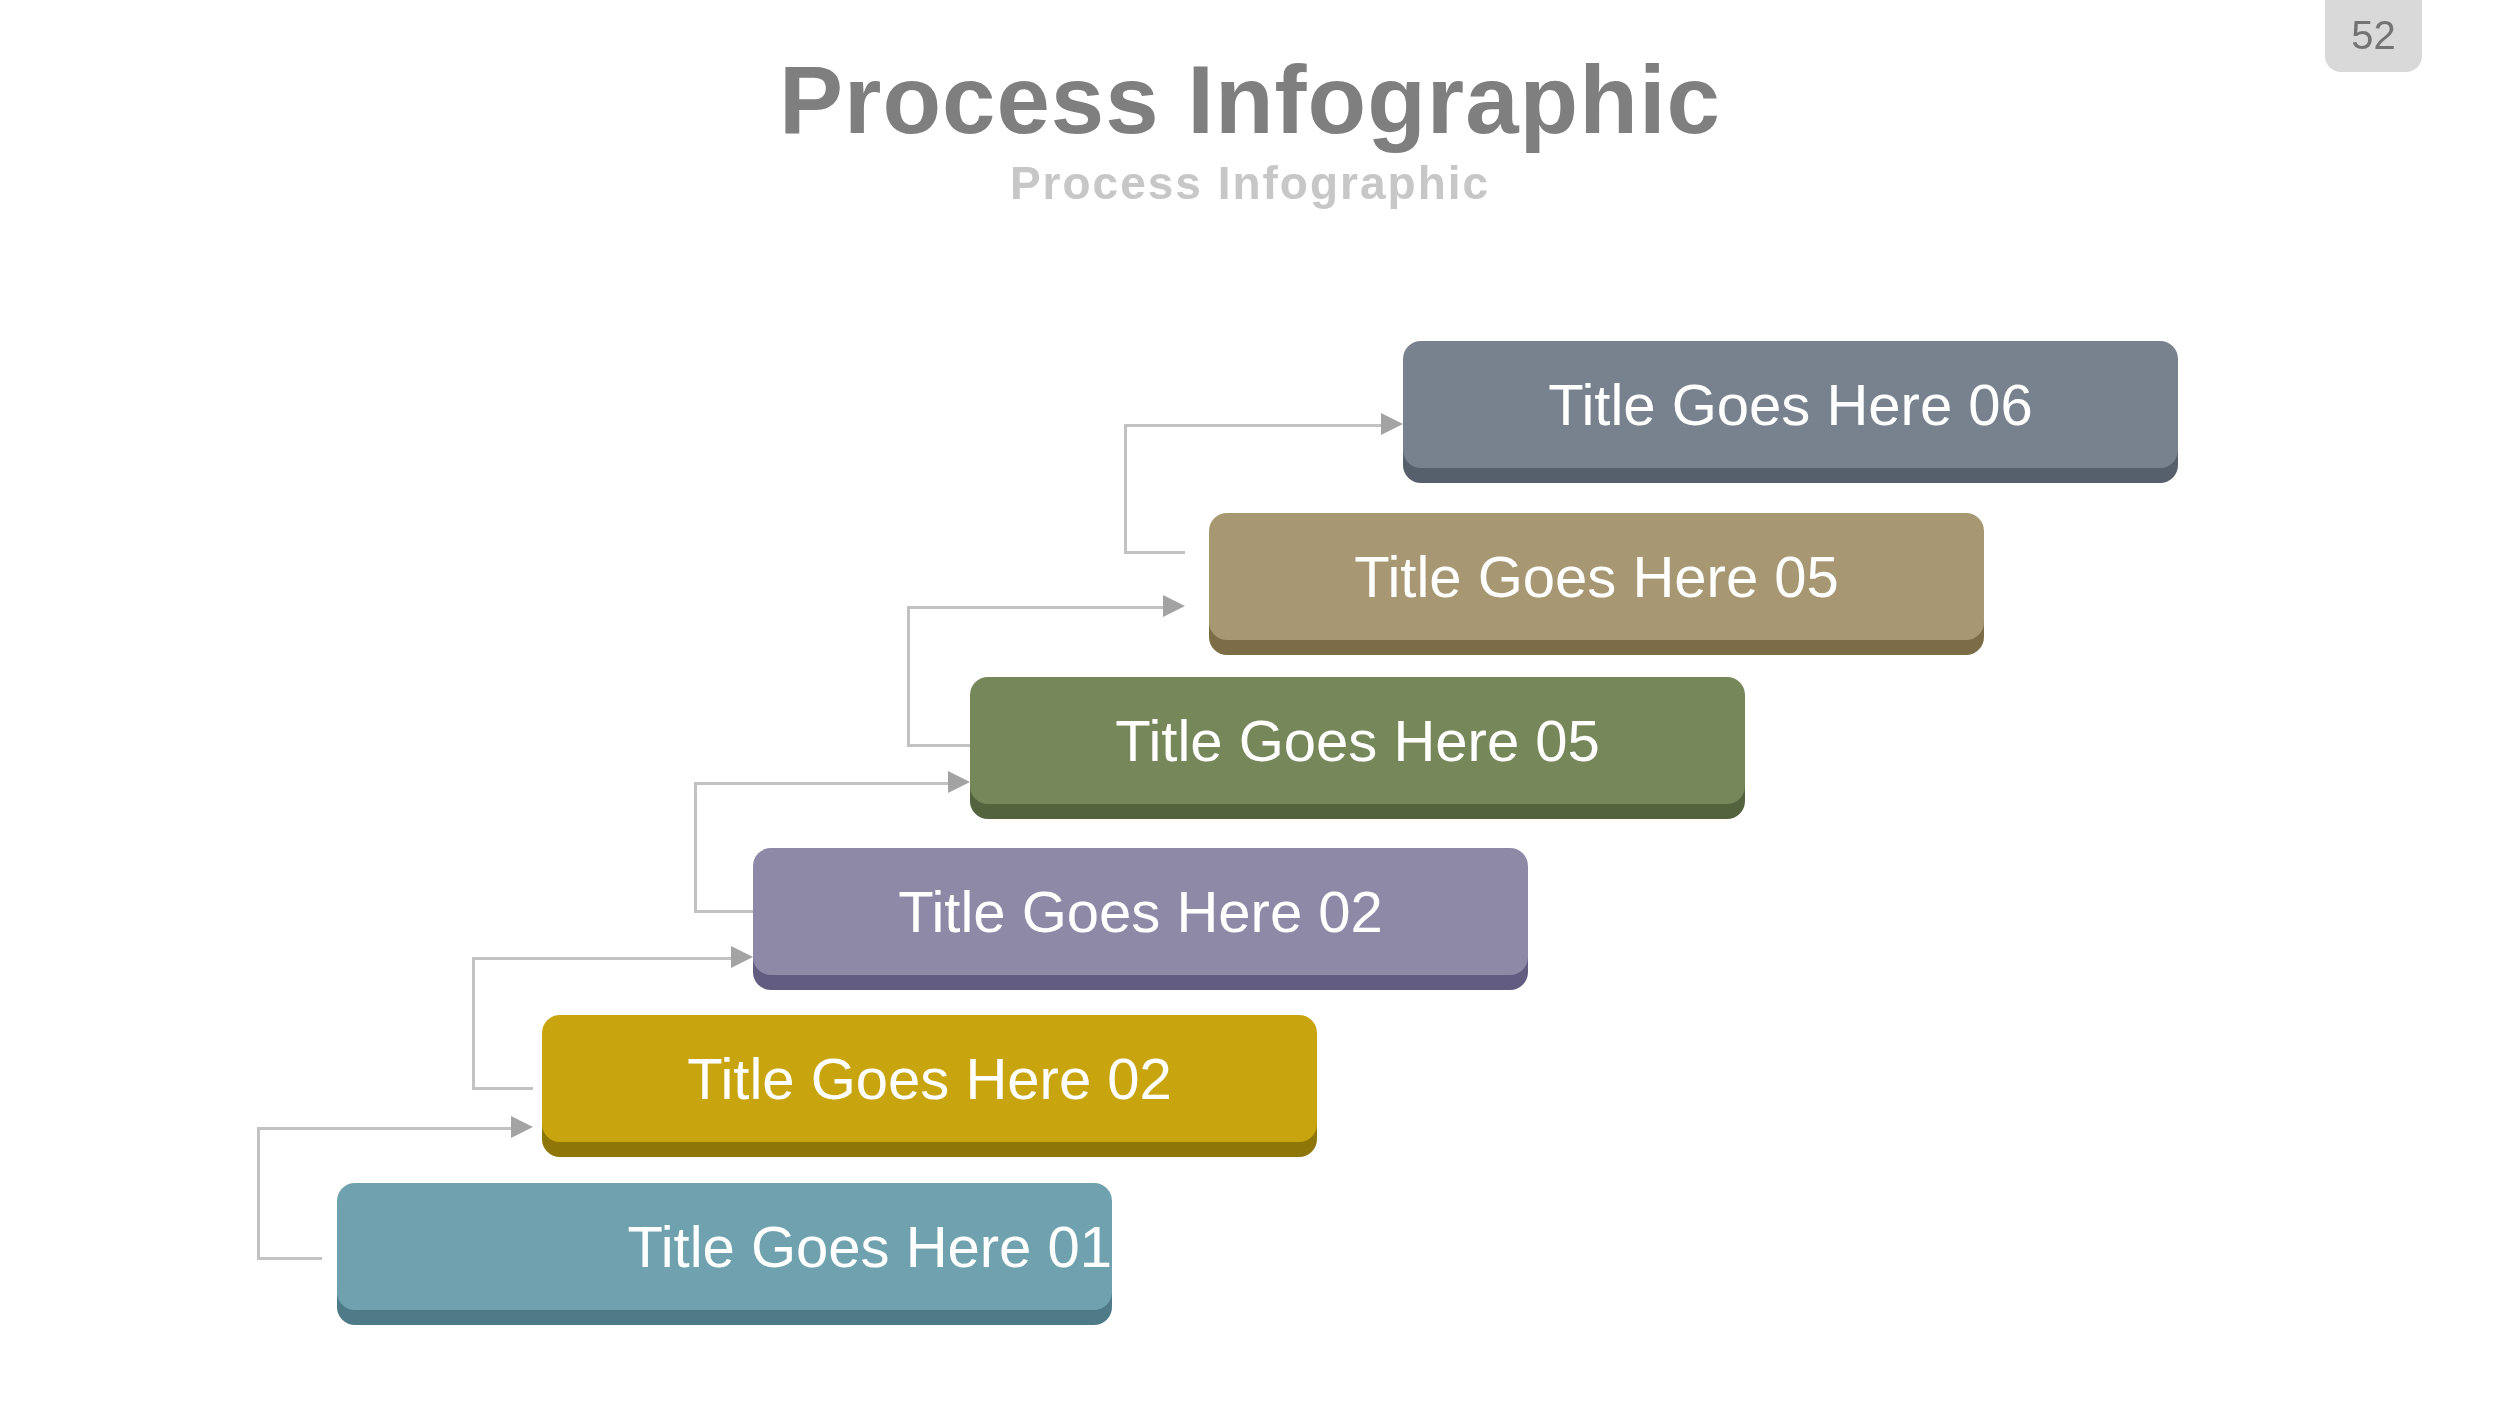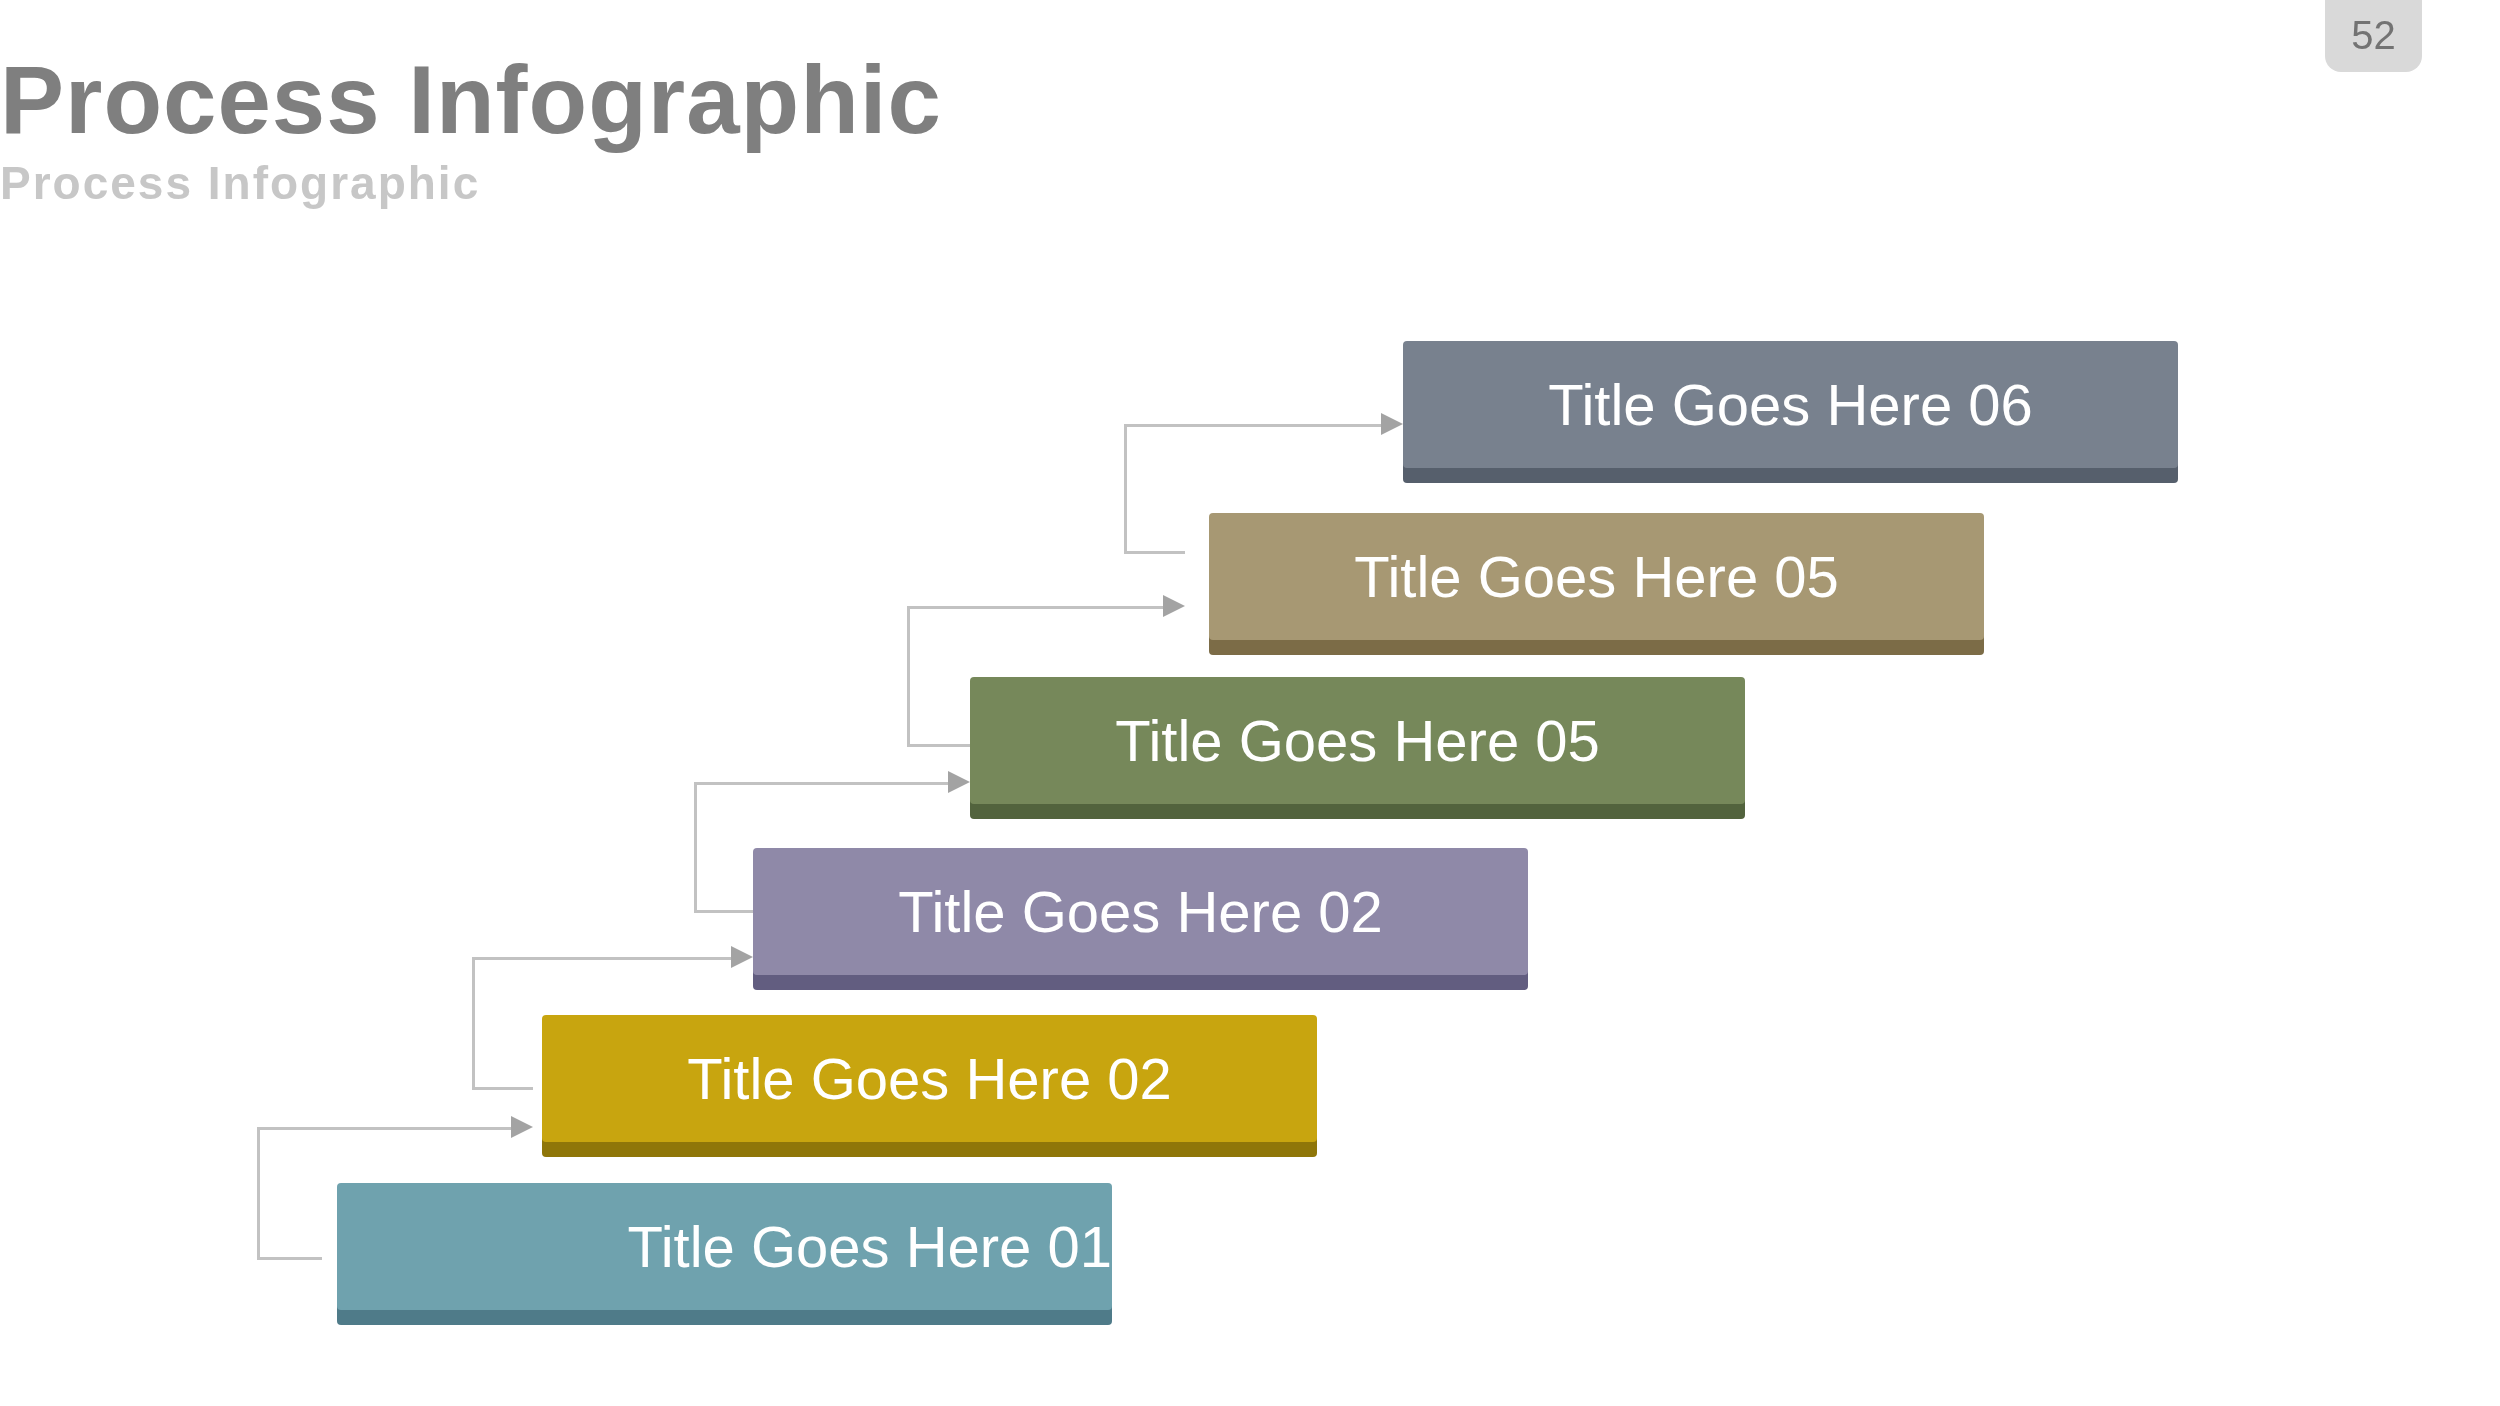--- a/index.html
+++ b/index.html
@@ -1,34 +1,34 @@
 <!DOCTYPE html>
 <html><head>
 <meta charset="utf-8">
 <style>
   html,body{margin:0;padding:0;background:#fff;}
   .slide{
     position:relative;width:2500px;height:1406px;overflow:hidden;background:#ffffff;
     font-family:"Liberation Sans","DejaVu Sans",sans-serif;
   }
   
-  .header{position:absolute;top:46px;left:0;width:100%;text-align:left;}
+  .header{position:absolute;top:46px;left:0;width:100%;text-align:center;}
   .title{margin:0;font-size:96px;font-weight:bold;color:var(--title-color,#7f7f7f);letter-spacing:1px;line-height:1.12;}
   .subtitle{margin:4px 0 0 0;font-size:46px;font-weight:bold;color:var(--subtitle-color,#c7c7c7);letter-spacing:2px;line-height:1.1;}
   
   .badge{
     position:absolute;left:2325px;top:-16px;width:97px;height:88px;
     background:var(--badge-bg,#d9d9d9);border-radius:16px;
     display:flex;align-items:center;justify-content:center;
     box-sizing:border-box;padding-top:14px;
     font-size:40px;color:var(--badge-text,#737373);
   }
   
   .step{
-    position:absolute;width:775px;height:127px;border-radius:4px;
+    position:absolute;width:775px;height:127px;border-radius:18px;
     background:var(--fill,#888);box-shadow:0 15px 0 0 var(--shade,#555);
     display:flex;align-items:center;justify-content:center;
     color:#ffffff;font-size:58px;line-height:1;
   }
   .s1{left:337px;top:1183px;justify-content:flex-end;}
   .s2{left:542px;top:1015px;}
   .s3{left:753px;top:848px;}
   .s4{left:970px;top:677px;}
   .s5{left:1185px;top:513px;margin-left:24px;}
   .s6{left:1403px;top:341px;}

